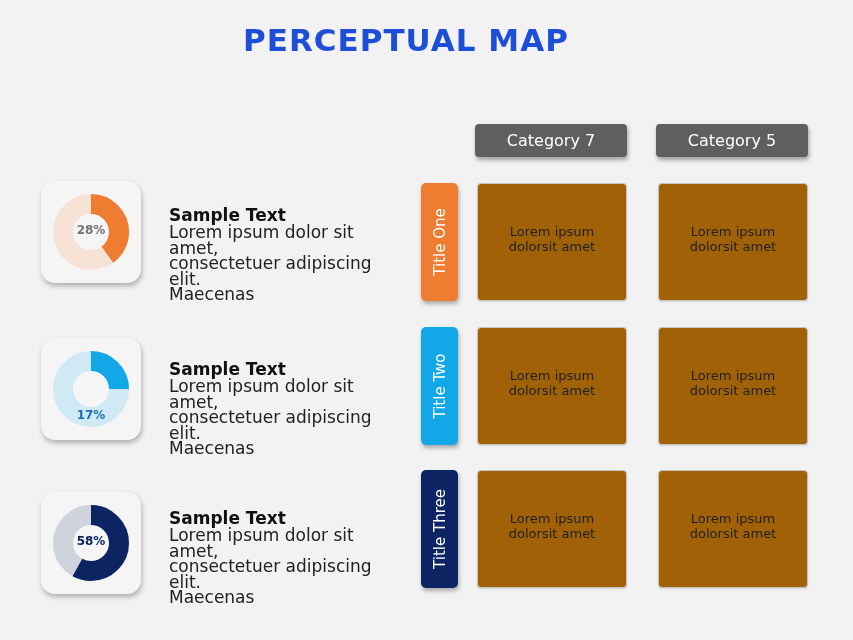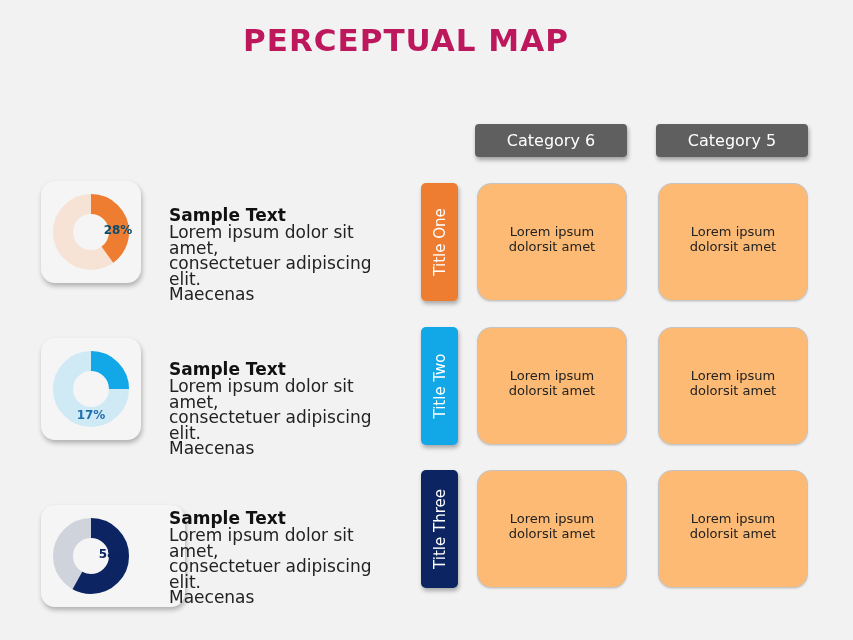--- a/index.html
+++ b/index.html
@@ -5,21 +5,21 @@
   html, body { margin: 0; padding: 0; }
   body {
     width: 853px; height: 640px; overflow: hidden;
     background: #f2f2f2;
     font-family: "DejaVu Sans", sans-serif;
     position: relative;
   }
   .title {
     position: absolute; left: 0; width: 812px; top: 22px;
     text-align: center; font-size: 31px; font-weight: bold;
-    letter-spacing: 1px; color: #be185d;
+    letter-spacing: 1px; color: #1d4ed8;
   }
   .donut-card {
     position: absolute; left: 41px; width: 100px; height: 102px;
     background: #f5f5f5; border-radius: 14px;
     box-shadow: 1px 3px 5px rgba(0,0,0,0.28);
   }
   .donut-card svg { position: absolute; left: 12px; top: 13px; }
   .donut-label {
     position: absolute; left: 0; width: 100%; top: 42px;
     text-align: center; font-size: 12px; font-weight: bold;
@@ -39,51 +39,51 @@
     white-space: nowrap; color: #fff; font-size: 15px;
   }
   .cat-head {
     position: absolute; top: 124px; width: 152px; height: 33px;
     background: #5f5f5f; border-radius: 4px;
     box-shadow: 1px 3px 4px rgba(0,0,0,0.35);
     color: #fff; font-size: 16px; text-align: center; line-height: 33px;
   }
   .cell {
     position: absolute; width: 150px; height: 118px;
-    background: #fdba74; border: 1px solid #c4c4c4; border-radius: 14px;
+    background: #a16207; border: 1px solid #c4c4c4; border-radius: 4px;
     box-shadow: 0 1px 2px rgba(0,0,0,0.12);
     box-sizing: border-box;
   }
   .cell span {
     position: absolute; left: 0; right: 0; top: 40px;
     text-align: center; font-size: 13px; color: #222; line-height: 15px;
   }
 </style>
 </head>
 <body>
 
 <div class="title">PERCEPTUAL MAP</div>
 
 <div class="donut-card" style="top:181px;">
   <svg width="76" height="76" viewBox="0 0 76 76">
     <circle cx="38" cy="38" r="28" fill="none" stroke="#f7e3d6" stroke-width="20"></circle>
     <circle cx="38" cy="38" r="28" fill="none" stroke="#ee7d31" stroke-width="20" stroke-dasharray="70.37 175.93" transform="rotate(-90 38 38)"></circle>
   </svg>
-  <div class="donut-label" style="color:#0c4a6e;padding-left:27px;">28%</div>
+  <div class="donut-label" style="color:#737373;">28%</div>
 </div>
 
 <div class="donut-card" style="top:338px;">
   <svg width="76" height="76" viewBox="0 0 76 76">
     <circle cx="38" cy="38" r="28" fill="none" stroke="#cfe9f5" stroke-width="20"></circle>
     <circle cx="38" cy="38" r="28" fill="none" stroke="#12a8e8" stroke-width="20" stroke-dasharray="43.98 175.93" transform="rotate(-90 38 38)"></circle>
   </svg>
   <div class="donut-label" style="color:#1f6fae;margin-top:28px;">17%</div>
 </div>
 
-<div class="donut-card" style="top:505px;padding-left:44px;">
+<div class="donut-card" style="top:492px;">
   <svg width="76" height="76" viewBox="0 0 76 76">
     <circle cx="38" cy="38" r="28" fill="none" stroke="#cfd4dc" stroke-width="20"></circle>
     <circle cx="38" cy="38" r="28" fill="none" stroke="#0c2461" stroke-width="20" stroke-dasharray="102.04 175.93" transform="rotate(-90 38 38)"></circle>
   </svg>
   <div class="donut-label" style="color:#0c2461;">58%</div>
 </div>
 
 <div class="sample" style="top:198px;">
   <div class="sample-head">Sample Text</div>
   <div class="sample-body">Lorem ipsum dolor sit amet,</div>
@@ -98,21 +98,21 @@
   <div class="sample-body">Maecenas</div>
 </div>
 
 <div class="sample" style="top:501px;">
   <div class="sample-head">Sample Text</div>
   <div class="sample-body">Lorem ipsum dolor sit amet,</div>
   <div class="sample-body">consectetuer adipiscing elit.</div>
   <div class="sample-body">Maecenas</div>
 </div>
 
-<div class="cat-head" style="left:475px;">Category 6</div>
+<div class="cat-head" style="left:475px;">Category 7</div>
 <div class="cat-head" style="left:656px;">Category 5</div>
 
 <div class="row-tab" style="top:183px; background:#ee7d31;">
   <span>Title One</span>
 </div>
 <div class="row-tab" style="top:327px; background:#12a8e8;">
   <span>Title Two</span>
 </div>
 <div class="row-tab" style="top:470px; background:#0c2461;">
   <span>Title Three</span>

